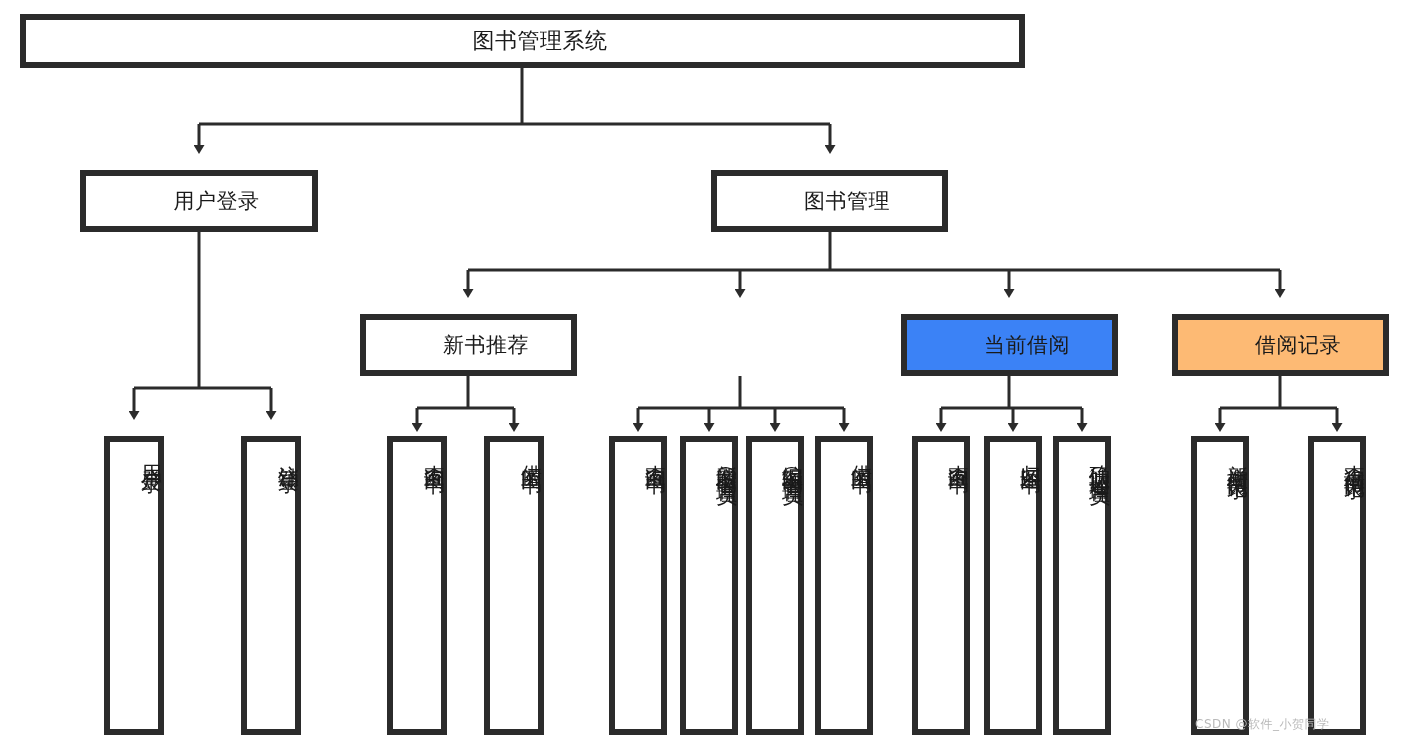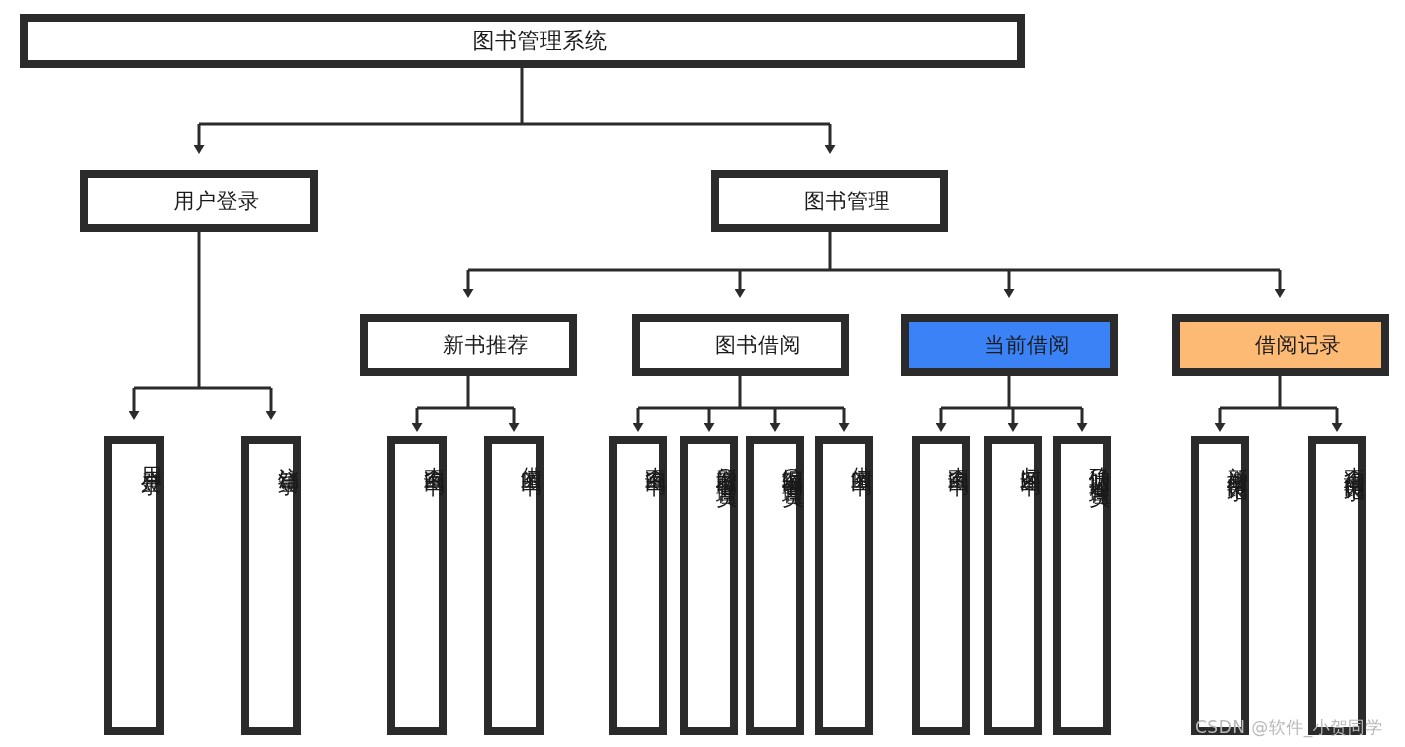--- a/index.html
+++ b/index.html
@@ -23,21 +23,21 @@
     left: 0;
     top: 0;
     width: 1405px;
     height: 747px;
     pointer-events: none;
   }
   .node {
     position: absolute;
     box-sizing: border-box;
     background: #ffffff;
-    border: 8px solid #f9a8d4;
+    border: 6px solid #f9a8d4;
     display: flex;
     align-items: center;
     justify-content: center;
     color: #1a1a1a;
     z-index: 2;
     padding-left: 35px;
   }
   .node .nlabel {
     display: block;
     text-align: center;
@@ -61,21 +61,21 @@
     writing-mode: vertical-rl;
     text-orientation: upright;
     font-size: 21px;
     line-height: 1.05;
     letter-spacing: 3px;
     white-space: nowrap;
   }
   .watermark {
     position: absolute;
     color: #b9b9b9;
-    font-size: 17px;
+    font-size: 12px;
     white-space: nowrap;
     z-index: 5;
     letter-spacing: 0.5px;
   }
 </style>
 </head>
 <body>
 
 <div id="canvas">
 
@@ -136,23 +136,20 @@
   <div class="node horiz" id="n-l2-0" style="left: 80px; top: 170px; width: 238px; height: 62px; border-color: rgb(43, 43, 43); background: rgb(255, 255, 255); color: rgb(26, 26, 26);">
     <span class="nlabel">用户登录</span>
   </div>
   <div class="node horiz" id="n-l2-1" style="left: 711px; top: 170px; width: 237px; height: 62px; border-color: rgb(43, 43, 43); background: rgb(255, 255, 255); color: rgb(26, 26, 26);">
     <span class="nlabel">图书管理</span>
   </div>
 
   <div class="node horiz" id="n-l3-0" style="left: 360px; top: 314px; width: 217px; height: 62px; border-color: rgb(43, 43, 43); background: rgb(255, 255, 255); color: rgb(26, 26, 26);">
     <span class="nlabel">新书推荐</span>
   </div>
-  <div class="node horiz" id="n-l3-1" style="left: 632px; top: 314px; width: 217px; height: 62px; border-color: rgb(43, 43, 43); background: rgb(255, 255, 255); color: rgb(26, 26, 26);">
-    <span class="nlabel">图书借阅</span>
-  </div>
   <div class="node horiz" id="n-l3-2" style="left: 901px; top: 314px; width: 217px; height: 62px; border-color: rgb(43, 43, 43); background: #3b82f6; color: rgb(26, 26, 26);">
     <span class="nlabel">当前借阅</span>
   </div>
   <div class="node horiz" id="n-l3-3" style="left: 1172px; top: 314px; width: 217px; height: 62px; border-color: rgb(43, 43, 43); background: #fdba74; color: rgb(26, 26, 26);">
     <span class="nlabel">借阅记录</span>
   </div>
 
   <div class="node vert" id="n-lf-0" style="left: 104px; top: 436px; width: 60px; height: 299px; border-color: rgb(43, 43, 43); background: rgb(255, 255, 255); color: rgb(26, 26, 26);">
     <span class="nlabel">用户登录</span>
   </div>

